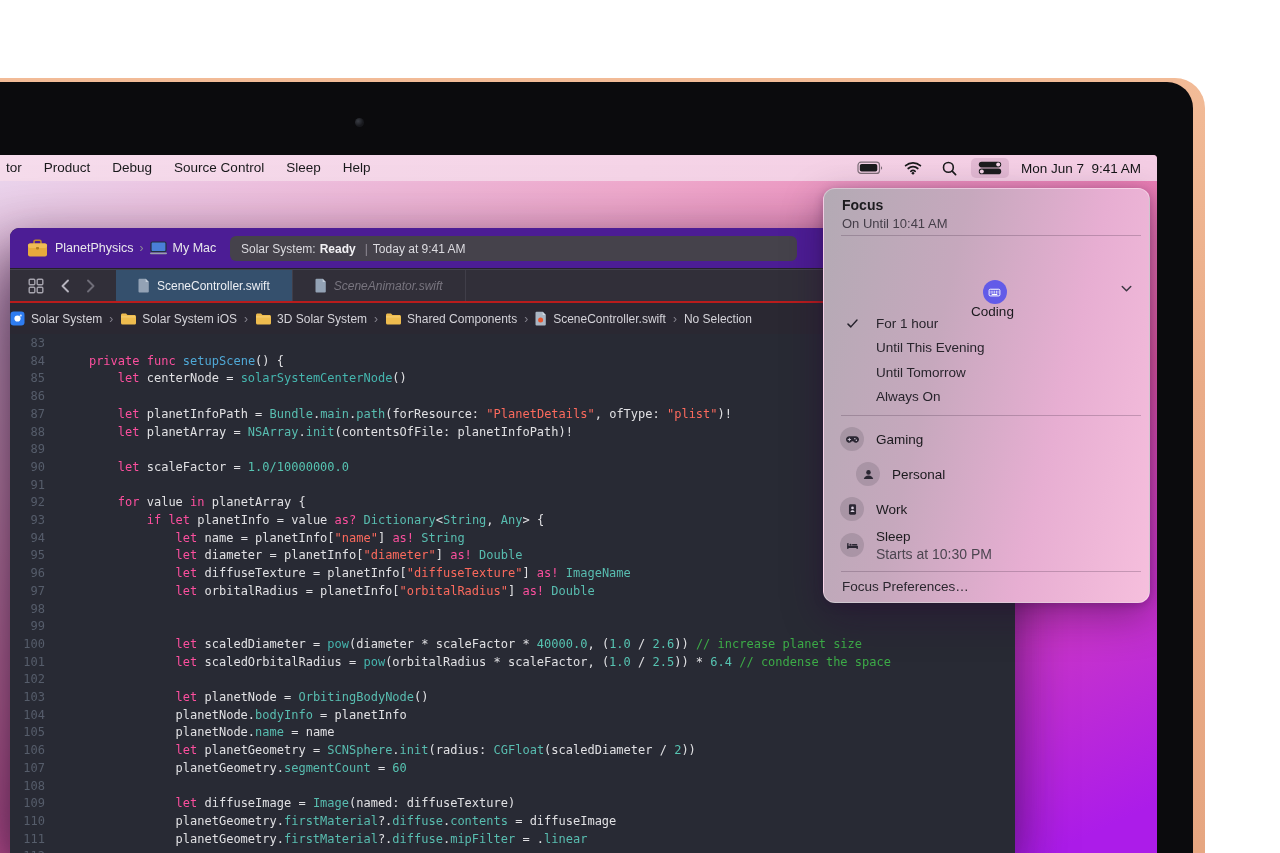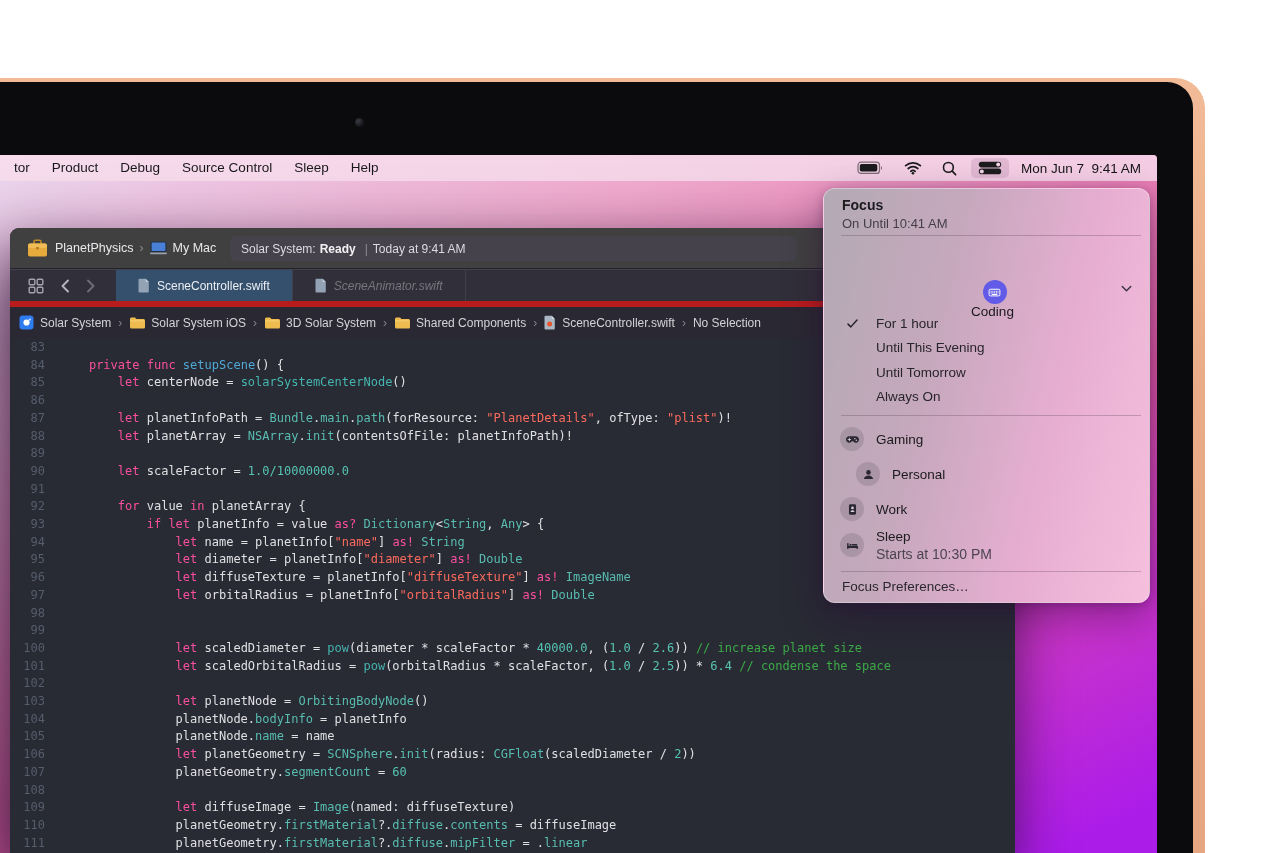--- a/index.html
+++ b/index.html
@@ -14,51 +14,51 @@
   .screen{position:absolute;left:0;top:73px;right:36px;bottom:0;overflow:hidden;border-top-right-radius:4px;}
   
   .wallpaper{position:absolute;inset:0;
     background:linear-gradient(155deg,#ead9f0 0%,#eec7e4 9%,#f0a9cd 27%,#e87fb4 45%,#d8569f 60%,#c935c9 78%,#ac1ce9 96%);}
   
   .menubar{position:absolute;left:0;top:0;width:100%;height:26px;
     background:linear-gradient(90deg,#f6dcec 0%,#f5d4e7 55%,#f4cde4 100%);
     display:flex;align-items:center;justify-content:space-between;color:#1a1a1c;font-size:13.5px;}
   .menu-left{display:flex;align-items:center;height:100%;}
   .menu-left .mi{padding:0 11px;line-height:26px;}
-  .menu-left .mi:first-child{padding-left:14px;}
+  .menu-left .mi:first-child{padding-left:6px;}
   .menu-right{display:flex;align-items:center;height:100%;padding-right:16px;}
   .mb-icon{display:inline-flex;align-items:center;justify-content:center;margin-left:20px;}
   .mb-icon svg{display:block;}
   .cc-wrap{margin-left:14px;background:rgba(120,60,105,.14);border-radius:5px;padding:3px 7px;display:inline-flex;}
   .clock{margin-left:12px;white-space:pre;color:#141416;}
   
   .xcode{position:absolute;left:10px;top:73px;width:1005px;bottom:0;
     border-radius:9px 9px 0 0;overflow:hidden;background:#282a34;
     box-shadow:-28px 32px 80px rgba(25,5,38,.55),0 18px 48px rgba(25,5,38,.42);}
-  .toolbar{height:40px;background:#404040;border-bottom:1px solid #242229;display:flex;align-items:center;position:relative;}
+  .toolbar{height:40px;background:#4c1d95;border-bottom:1px solid #242229;display:flex;align-items:center;position:relative;}
   .tb-icon{display:inline-flex;margin-left:17px;}
   .tb-name{color:#e9e8ec;font-size:12.5px;margin-left:7px;}
   .tb-sep{color:#8d8a94;font-size:12px;margin:0 6px;}
   .tb-dest{color:#e9e8ec;font-size:12.5px;margin-left:6px;}
   .pill{position:absolute;left:220px;top:8px;width:567px;height:25px;background:#45424b;border-radius:6px;
     display:flex;align-items:center;color:#dcdbe0;font-size:12px;padding-left:11px;box-sizing:border-box;}
   .pill b{color:#f2f1f4;font-weight:bold;margin:0 4px;}
   .pill .psep{color:#8f8c96;margin:0 5px;}
   
   .tabbar{height:31px;background:#312f39;border-top:1px solid #44424d;display:flex;align-items:stretch;color:#9b99a4;}
   .tab-ctrl{display:flex;align-items:center;margin-left:10px;}
   .tab-ctrl .tcb{margin:0 8px;display:inline-flex;}
   .tabs{display:flex;margin-left:12px;}
   .tab{display:flex;align-items:center;padding:0 22px;font-size:12px;color:#78757f;border-right:1px solid #403e49;}
   .tab.active{background:#35506d;color:#eceef3;}
   .tab.inactive{font-style:italic;}
   .tab .doc{margin-right:7px;display:inline-flex;}
   
-  .jumpbar{height:31px;background:#2a2832;border-top:6px solid #b91c1c;display:flex;align-items:center;
-    font-size:12px;color:#d4d3d9;padding-left:9px;text-align:center;}
+  .jumpbar{height:31px;background:#2a2832;border-top:2px solid #b91c1c;display:flex;align-items:center;
+    font-size:12px;color:#d4d3d9;text-align:center;}
   .crumb{display:flex;align-items:center;}
   .crumb .cic{display:inline-flex;margin-right:6px;}
   .crumb .csep{color:#85828d;margin:0 7px;font-size:12px;}
   
   .editor{position:relative;background:#282a34;flex:1;}
   .code{padding-top:1px;font-family:"DejaVu Sans Mono","Liberation Mono",monospace;font-size:12px;line-height:17.7px;white-space:pre;}
   .cl{display:flex;}
   .ln{width:35px;text-align:right;color:#565d6b;flex:0 0 35px;}
   .ct{margin-left:15px;}
   .tok-kw{color:#fc4f9e;}

